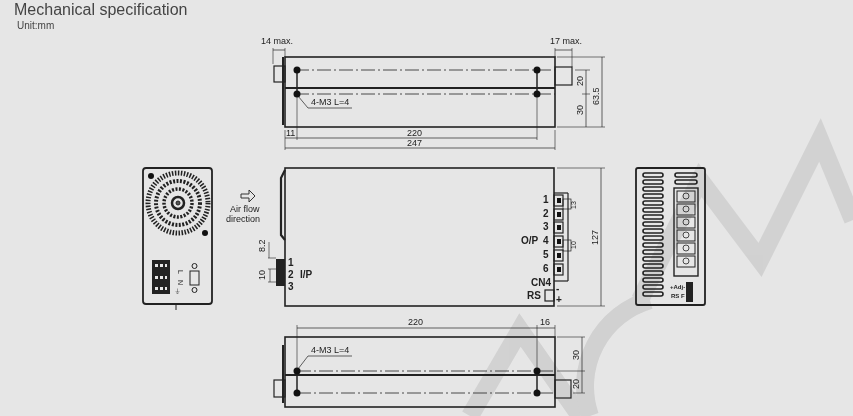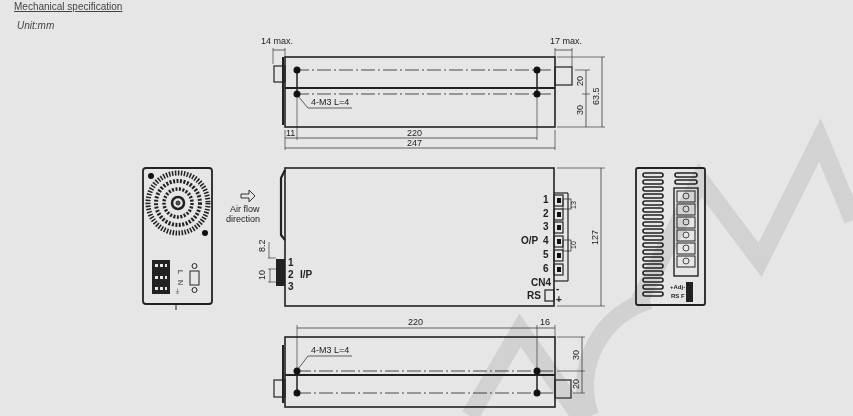--- a/index.html
+++ b/index.html
@@ -1,19 +1,19 @@
 <!DOCTYPE html>
 <html><head>
 <meta charset="utf-8">
 <style>
   html, body { margin:0; padding:0; }
   body { width:853px; height:416px; background:#e6e6e6; position:relative; overflow:hidden;
          font-family:"Liberation Sans", sans-serif; color:#333; }
-  .title { position:absolute; left:14px; top:1px; font-size:10px; color:#444;text-decoration:underline; }
-  .unit { position:absolute; left:17px; top:20px; font-size:10px; color:#444;font-style:italic; }
+  .title { position:absolute; left:14px; top:1px; font-size:16px; color:#444; }
+  .unit { position:absolute; left:17px; top:20px; font-size:10px; color:#444; }
   svg { position:absolute; left:0; top:0; }
   svg text { font-family:"Liberation Sans", sans-serif; fill:#222; }
   .dim { font-size:9px; }
   .lbl { font-size:10px; font-weight:bold; }
   .small { font-size:7px; }
 </style>
 </head>
 <body>
 
 <div class="title">Mechanical specification</div>

